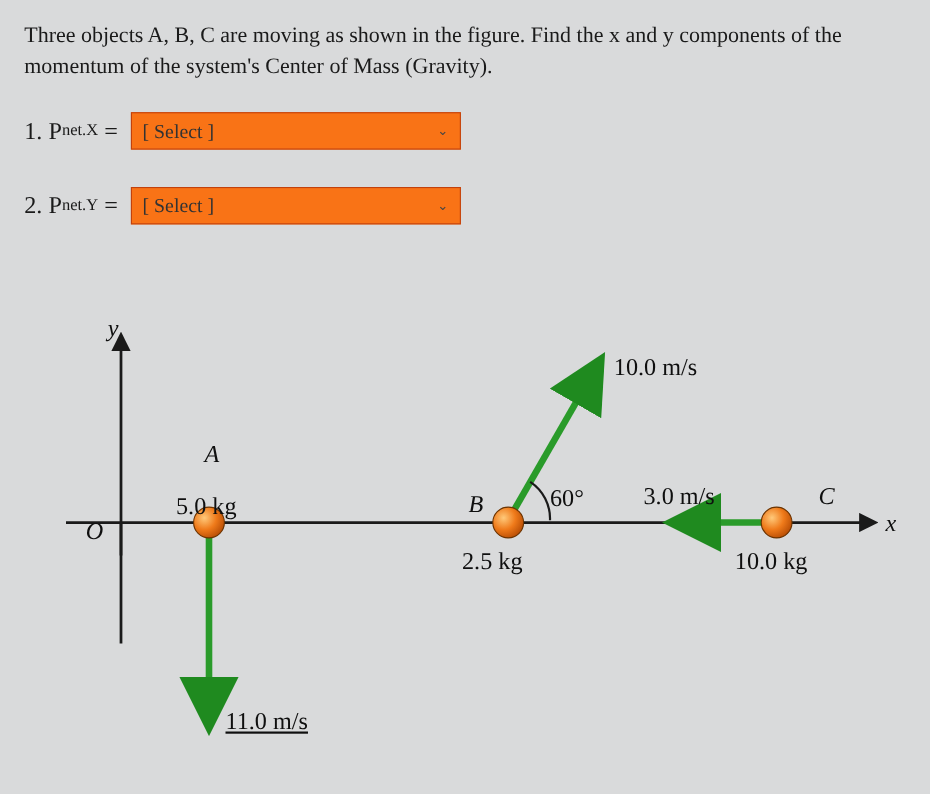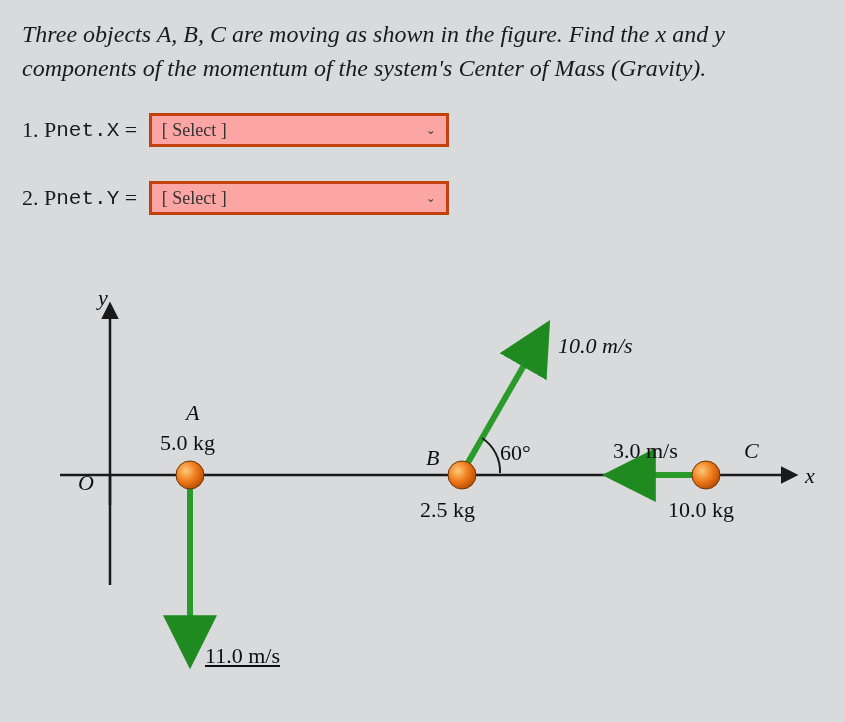--- a/index.html
+++ b/index.html
@@ -7,39 +7,38 @@
       width: 845px;
       height: 722px;
       background: #d9dadb;
       font-family: Georgia, 'Times New Roman', serif;
       color: #1a1a1a;
       padding: 18px 22px;
       position: relative;
       overflow: hidden;
     }
     .question-text {
-      font-size: 24px;
+      font-size: 20px;
       line-height: 1.4;
       margin-bottom: 28px;
-      font-style: italic;
     }
     .prompt-row {
       display: flex;
       align-items: center;
       margin-bottom: 34px;
       font-size: 22px;
     }
     .prompt-label { white-space: pre; }
-    .subscript { font-size: 21px; vertical-align: sub; font-family: Liberation Mono, monospace; }
+    .subscript { font-size: 15px; vertical-align: sub; }
     .select-box {
       display: flex;
       align-items: center;
       justify-content: space-between;
-      border: 3px solid #c2410c;
-      background: #fca5a5;
+      border: 1px solid #c2410c;
+      background: #f97316;
       padding: 4px 10px;
       min-width: 300px;
       height: 34px;
       font-size: 18px;
       color: #333;
       margin-left: 6px;
       position: relative;
     }
     .select-box .chev {
       font-size: 12px;
@@ -125,24 +124,24 @@
     <circle cx="402" cy="190" r="14" fill="url(#ballGrad)" stroke="#6b3402" stroke-width="1"></circle>
     <circle cx="646" cy="190" r="14" fill="url(#ballGrad)" stroke="#6b3402" stroke-width="1"></circle>
   </svg>
 
   
   <div class="diag-label italic" style="left:38px; top:0px;">y</div>
   <div class="diag-label italic" style="left:745px; top:178px;">x</div>
   <div class="diag-label italic" style="left:18px; top:185px;">O</div>
 
   <div class="diag-label italic" style="left:126px; top:115px;">A</div>
-  <div class="diag-label" style="left:100px; top:145px;">5.0 kg</div>
+  <div class="diag-label" style="left:100px; top:162px;">5.0 kg</div>
   <div class="diag-label" style="left:145px; top:358px;text-decoration:underline;">11.0 m/s</div>
 
   <div class="diag-label italic" style="left:366px; top:160px;">B</div>
   <div class="diag-label" style="left:360px; top:212px;">2.5 kg</div>
-  <div class="diag-label" style="left:498px; top:48px;font-style:italic;">10.0 m/s</div>
+  <div class="diag-label" style="left:498px; top:36px;">10.0 m/s</div>
   <div class="diag-label" style="left:440px; top:155px;text-align:right;">60°</div>
 
   <div class="diag-label italic" style="left:684px; top:153px;">C</div>
   <div class="diag-label" style="left:608px; top:212px;">10.0 kg</div>
-  <div class="diag-label" style="left:525px; top:153px;margin-left:28px;">3.0 m/s</div>
+  <div class="diag-label" style="left:525px; top:153px;">3.0 m/s</div>
 </div>
 
 </body></html>

